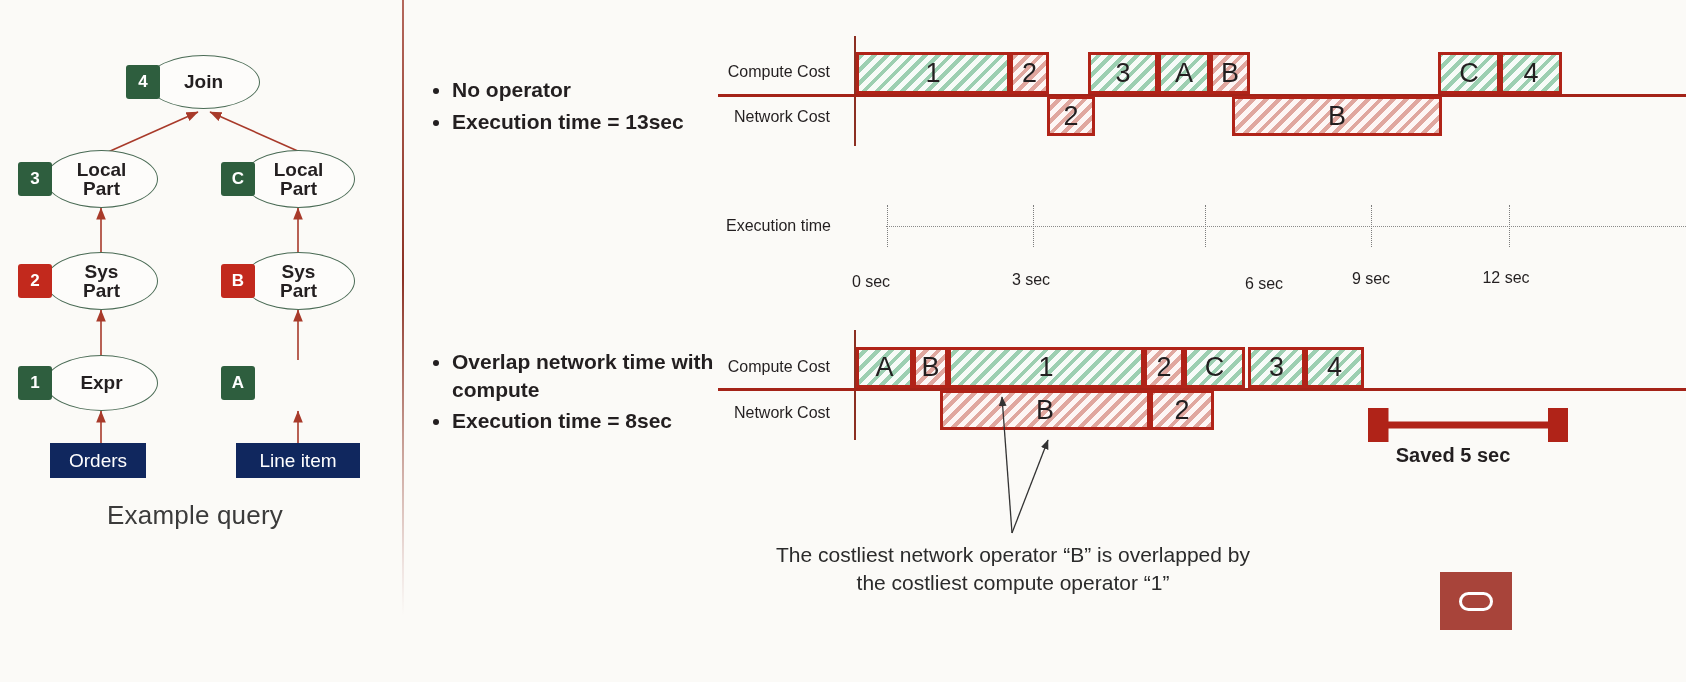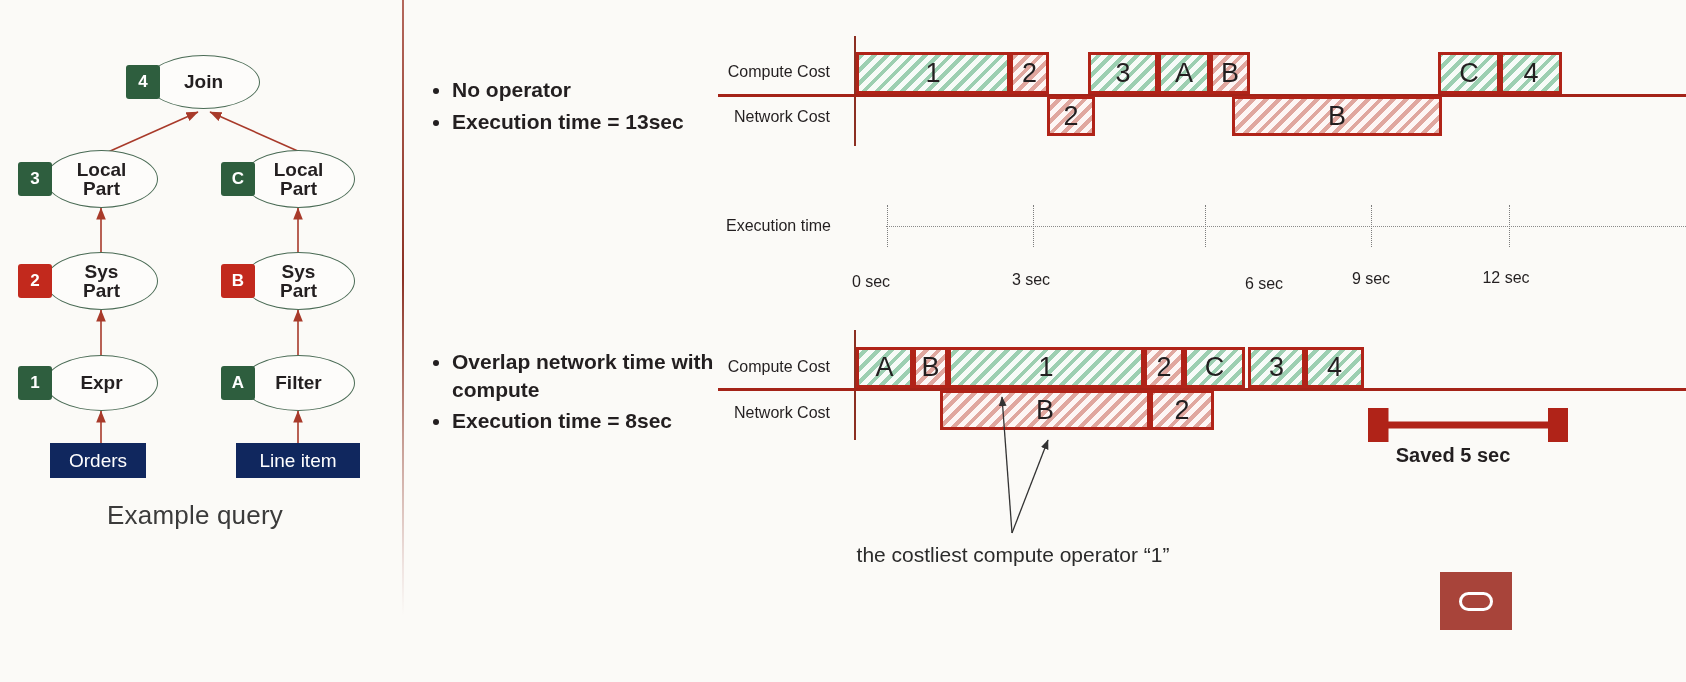--- a/index.html
+++ b/index.html
@@ -259,23 +259,20 @@
   </div>
 
   <div class="node" style="left:242px;top:252px;width:113px;height:58px;white-space:pre-line;">
     <span>Sys
 Part</span>
   </div>
   <div class="tag red" style="left:221px;top:264px;">
     <span>B</span>
   </div>
 
-  <div class="node" style="left:242px;top:355px;width:113px;height:56px;">
-    <span>Filter</span>
-  </div>
   <div class="tag green" style="left:221px;top:366px;">
     <span>A</span>
   </div>
 
   <div class="table-box" style="left:50px;top:443px;width:96px;height:35px;">
     <span>Orders</span>
   </div>
   <div class="table-box" style="left:236px;top:443px;width:124px;height:35px;">
     <span>Line item</span>
   </div>
@@ -409,18 +406,19 @@
   <defs>
     <marker id="ahS" markerWidth="9" markerHeight="9" refX="7" refY="3" orient="auto">
       <path d="M0,0 L7.5,3 L0,6 z" fill="#333"></path>
     </marker>
   </defs>
   <line x1="32" y1="148" x2="22" y2="12" stroke="#333" stroke-width="1.3" marker-end="url(#ahS)"></line>
   <line x1="32" y1="148" x2="68" y2="55" stroke="#333" stroke-width="1.3" marker-end="url(#ahS)"></line>
 </svg>
 
 <div id="bottom-caption" style="left:753px;top:541px;">
+  <div>The costliest network operator “B” is overlapped by</div>
   <div>the costliest compute operator “1”</div>
 </div>
 
 <div id="oracle-logo">
   <div class="mark"></div>
 </div>
 
 </body></html>

